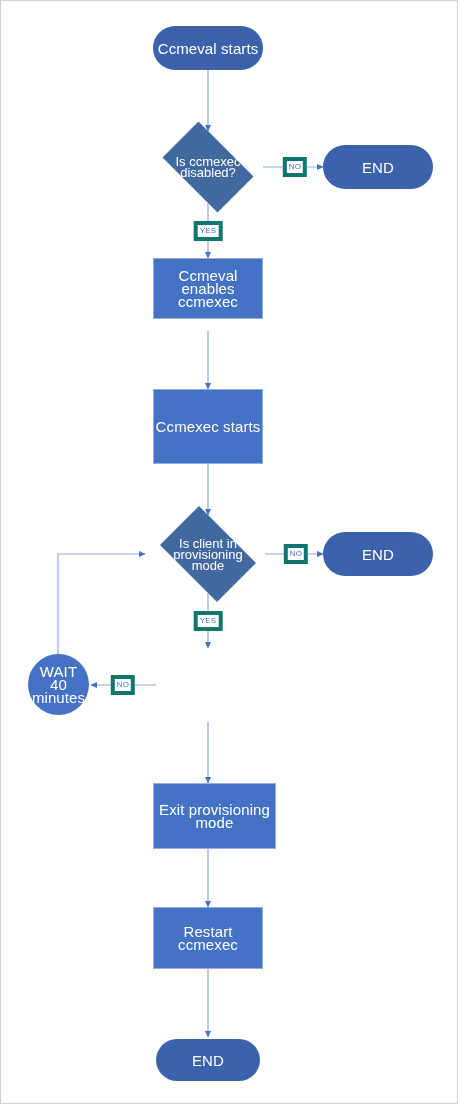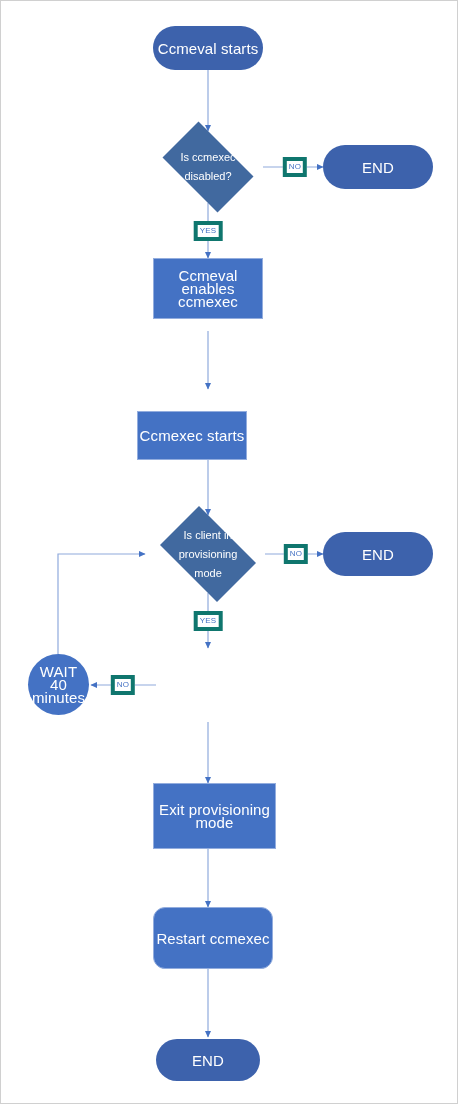--- a/index.html
+++ b/index.html
@@ -66,22 +66,22 @@
     transform-origin: center center;
   }
   .node-dec-label {
     position: absolute;
     left: 50%;
     top: 50%;
     transform: translate(-50%, -50%);
     width: 104px;
     text-align: center;
     color: #ffffff;
-    font-size: 11px;
-    line-height: 19px;
+    font-size: 13px;
+    line-height: 11px;
     white-space: pre-line;
   }
   .edge-label {
     position: absolute;
     background: #ffffff;
     border: 4px solid #0f766e;
     color: #4472c4;
     font-size: 8px;
     line-height: 10px;
     padding: 1px 2px;
@@ -144,21 +144,21 @@
 
   <div class="node node-term" style="left:322px; top:144px; width:110px; height:44px;">
     <span class="txt">END</span>
   </div>
 
   <div class="node node-proc" style="left:152px; top:257px; width:110px; height:61px;">
     <span class="txt">Ccmeval enables
 ccmexec</span>
   </div>
 
-  <div class="node node-proc" style="left:136px; top:388px; width:110px; height:49px;margin-top:22px;">
+  <div class="node node-proc" style="left:152px; top:388px; width:110px; height:75px;">
     <span class="txt">Ccmexec starts</span>
   </div>
 
   <div class="node-dec-wrap" style="left:150px; top:514px; width:114px; height:78px;">
     <div class="node-dec-shape"></div>
     <div class="node-dec-label">Is client in
 provisioning
 mode</div>
   </div>
 
@@ -171,21 +171,21 @@
     <span class="txt">WAIT
 40
 minutes</span>
   </div>
 
   <div class="node node-proc" style="left:152px; top:782px; width:123px; height:66px;">
     <span class="txt">Exit provisioning
 mode</span>
   </div>
 
-  <div class="node node-proc" style="left:152px; top:906px; width:120px; height:62px;border-radius:12px;">
+  <div class="node node-proc" style="left:152px; top:906px; width:110px; height:62px;">
     <span class="txt">Restart ccmexec</span>
   </div>
 
   <div class="node node-term" style="left:155px; top:1038px; width:104px; height:42px;">
     <span class="txt">END</span>
   </div>
 
   <div class="edge-label" style="left:294px; top:166px;">NO</div>
   <div class="edge-label" style="left:207px; top:230px;">YES</div>
   <div class="edge-label" style="left:295px; top:553px;">NO</div>

